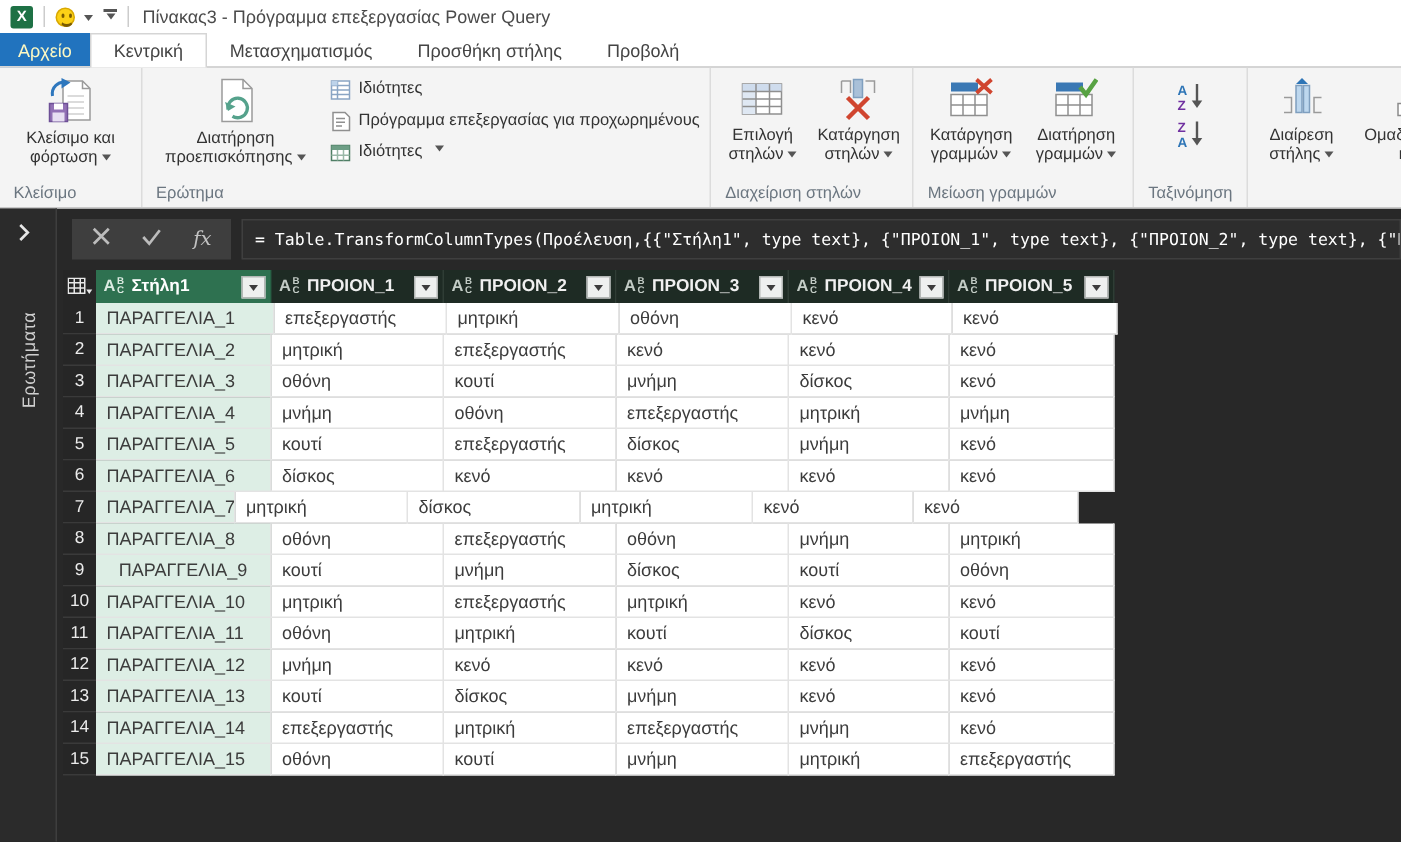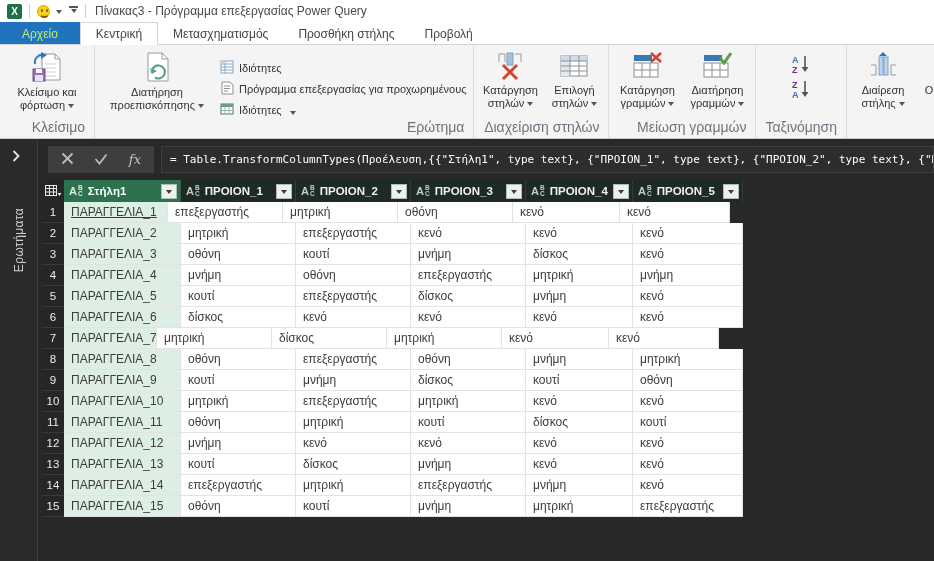--- a/index.html
+++ b/index.html
@@ -18,33 +18,33 @@
   .smiley::after{content:"";position:absolute;left:2px;top:3px;width:7px;height:6px;border:1px solid transparent;border-bottom:2px solid #7a5b00;border-radius:50%}
   .caret{display:inline-block;width:0;height:0;border:3px solid transparent;border-top:4px solid #555;margin-left:3px;position:relative;top:2px}
   .qat-ic{display:flex;flex-direction:column;align-items:center;gap:1px}
   .qat-ic .bar{width:9px;height:2px;background:#555}
   .qat-ic .caret{margin:0;top:0}
 
   
   .tabbar{position:absolute;top:22px;left:0;right:0;height:23px;background:#fff;display:flex;align-items:stretch;font-size:12px;color:#444}
   .tabbar::after{content:"";position:absolute;left:0;right:0;bottom:0;height:1px;background:#d5d5d5}
   .tab{padding:0 15px;display:flex;align-items:center;position:relative}
-  .tab.file{background:#2173be;color:#bef264;padding:0 22px}
+  .tab.file{background:#2173be;color:#fef9c3;padding:0 12px}
   .tab.active{background:#fff;border:1px solid #d5d5d5;border-bottom:none;z-index:2}
 
   
   .ribbon{position:absolute;top:45px;left:0;right:0;height:94px;background:#f4f4f4;border-bottom:1px solid #c9c9c9;display:flex;overflow:hidden}
   .rgroup{display:flex;flex-direction:column;border-right:1px solid #dcdcdc;padding:2px 3px 0;flex-shrink:0}
   .rg-content{flex:1;display:flex;align-items:flex-start;justify-content:center}
-  .rg-label{font-size:14px;color:#6b7680;text-align:right;padding:1px 6px 3px;white-space:nowrap}
+  .rg-label{font-size:11px;color:#6b7680;text-align:left;padding:1px 6px 3px;white-space:nowrap}
   .bigbtn{display:flex;flex-direction:column;align-items:center;padding-top:4px;font-size:11px;color:#333;text-align:center;line-height:13px;cursor:default}
   .bigbtn svg{flex-shrink:0}
   .blabel{margin-top:3px;display:block}
   .menu-col{display:flex;flex-direction:column;padding-top:6px}
-  .menu-item{display:flex;align-items:flex-end;gap:5px;font-size:11px;color:#333;height:21px;padding:0 4px;white-space:nowrap}
+  .menu-item{display:flex;align-items:flex-start;gap:5px;font-size:11px;color:#333;height:21px;padding:0 4px;white-space:nowrap}
   .sortcol{display:flex;flex-direction:column;gap:5px;padding:7px 14px 0;align-items:center}
   .sortbtn{width:24px;height:20px;display:flex;align-items:center;justify-content:center}
 
   
   .qpane{position:absolute;left:0;top:139px;width:38px;bottom:0;background:#2b2b2b;border-right:1px solid #3e3e3e}
   .chev{position:absolute;left:12px;top:148px}
   .qlabel{position:absolute;left:19px;top:240px;transform:translate(-50%,-50%) rotate(-90deg);color:#cfcfcf;font-size:12px;white-space:nowrap;letter-spacing:.4px}
 
   
   .fbar{position:absolute;left:48px;top:146px;right:0;height:27px;display:flex;align-items:center;gap:7px}
@@ -155,37 +155,37 @@
             <span>Ιδιότητες</span>
               <span class="caret"></span>
           </div>
         </div>
       </div>
       <div class="rg-label">Ερώτημα</div>
     </div>
 
     <div class="rgroup">
       <div class="rg-content">
+        <div class="bigbtn" style="width:62px">
+          <svg width="30" height="30" viewBox="0 0 30 30">
+            <rect x="2" y="5" width="26" height="20" fill="#fff" stroke="#8f8f8f"></rect>
+            <rect x="2" y="5" width="26" height="5" fill="#cfdced"></rect>
+            <rect x="2" y="10" width="9" height="15" fill="#dfe8f3"></rect>
+            <path d="M2 10 h26 M2 15 h26 M2 20 h26 M11 5 v20 M20 5 v20" stroke="#8f8f8f"></path>
+          </svg>
+          <span class="blabel"><span>Επιλογή στηλών</span><span class="caret"></span></span>
+        </div>
         <div class="bigbtn" style="width:66px">
           <svg width="30" height="30" viewBox="0 0 30 30">
             <path d="M4 3 h6 v8 M4 3 v8" fill="none" stroke="#9a9a9a"></path>
             <path d="M20 3 h6 v8 M26 11 v0" fill="none" stroke="#9a9a9a"></path>
             <rect x="12" y="2" width="6" height="12" fill="#a9c0d8" stroke="#7f9fbf"></rect>
             <path d="M8 14 L22 28 M22 14 L8 28" stroke="#d0452f" stroke-width="3"></path>
           </svg>
           <span class="blabel"><span>Κατάργηση στηλών</span><span class="caret"></span></span>
-        </div>
-        <div class="bigbtn" style="width:62px">
-          <svg width="30" height="30" viewBox="0 0 30 30">
-            <rect x="2" y="5" width="26" height="20" fill="#fff" stroke="#8f8f8f"></rect>
-            <rect x="2" y="5" width="26" height="5" fill="#cfdced"></rect>
-            <rect x="2" y="10" width="9" height="15" fill="#dfe8f3"></rect>
-            <path d="M2 10 h26 M2 15 h26 M2 20 h26 M11 5 v20 M20 5 v20" stroke="#8f8f8f"></path>
-          </svg>
-          <span class="blabel"><span>Επιλογή στηλών</span><span class="caret"></span></span>
         </div>
       </div>
       <div class="rg-label">Διαχείριση στηλών</div>
     </div>
 
     <div class="rgroup">
       <div class="rg-content">
         <div class="bigbtn" style="width:70px">
           <svg width="30" height="30" viewBox="0 0 30 30">
             <rect x="2" y="4" width="18" height="6" fill="#3a78b4"></rect>
@@ -368,21 +368,21 @@
           <span class="hname">ΠΡΟΙΟΝ_5</span>
           <span class="fbtn">
             <span class="caret"></span>
           </span>
         </div>
       </div>
     <div>
 
     <div class="trow">
           <div class="gut">1</div>
-          <div class="cell sel" style="width: 104px; text-decoration: underline;">ΠΑΡΑΓΓΕΛΙΑ_1</div>
+          <div class="cell sel" style="width: 119px;">ΠΑΡΑΓΓΕΛΙΑ_1</div>
           <div class="cell" style="width: 115px;">επεξεργαστής</div>
           <div class="cell" style="width: 115px;">μητρική</div>
           <div class="cell" style="width: 115px;">οθόνη</div>
           <div class="cell" style="width: 107px;">κενό</div>
           <div class="cell" style="width: 110px;">κενό</div>
         </div>
         <div class="trow">
           <div class="gut">2</div>
           <div class="cell sel" style="width: 117px;">ΠΑΡΑΓΓΕΛΙΑ_2</div>
           <div class="cell" style="width: 115px;">μητρική</div>
@@ -440,21 +440,21 @@
           <div class="gut">8</div>
           <div class="cell sel" style="width: 117px;">ΠΑΡΑΓΓΕΛΙΑ_8</div>
           <div class="cell" style="width: 115px;">οθόνη</div>
           <div class="cell" style="width: 115px;">επεξεργαστής</div>
           <div class="cell" style="width: 115px;">οθόνη</div>
           <div class="cell" style="width: 107px;">μνήμη</div>
           <div class="cell" style="width: 110px;">μητρική</div>
         </div>
         <div class="trow">
           <div class="gut">9</div>
-          <div class="cell sel" style="width: 117px;">ΠΑΡΑΓΓΕΛΙΑ_9</div>
+          <div class="cell sel" style="width: 117px; text-align: center;">ΠΑΡΑΓΓΕΛΙΑ_9</div>
           <div class="cell" style="width: 115px;">κουτί</div>
           <div class="cell" style="width: 115px;">μνήμη</div>
           <div class="cell" style="width: 115px;">δίσκος</div>
           <div class="cell" style="width: 107px;">κουτί</div>
           <div class="cell" style="width: 110px;">οθόνη</div>
         </div>
         <div class="trow">
           <div class="gut">10</div>
           <div class="cell sel" style="width: 117px;">ΠΑΡΑΓΓΕΛΙΑ_10</div>
           <div class="cell" style="width: 115px;">μητρική</div>

